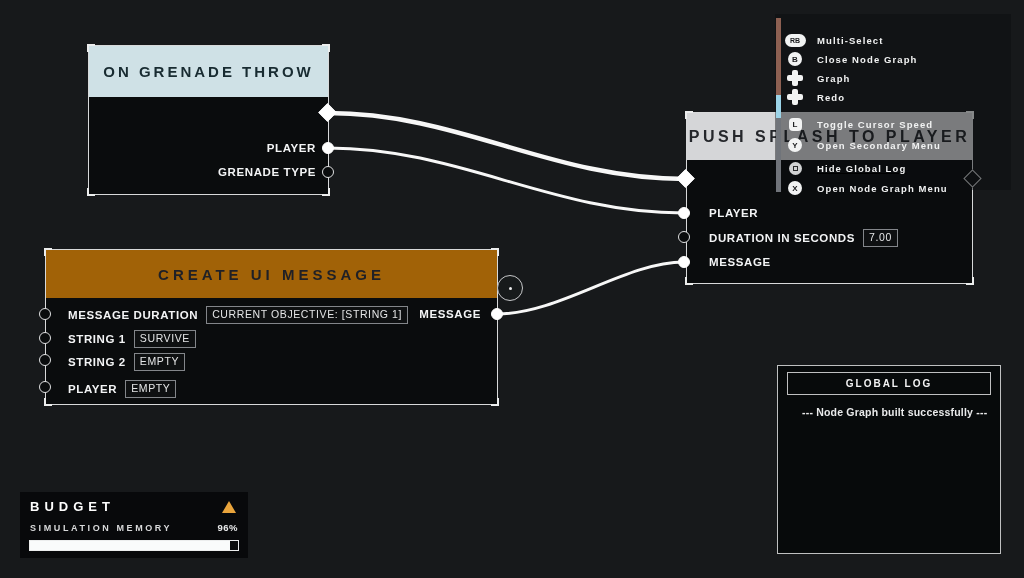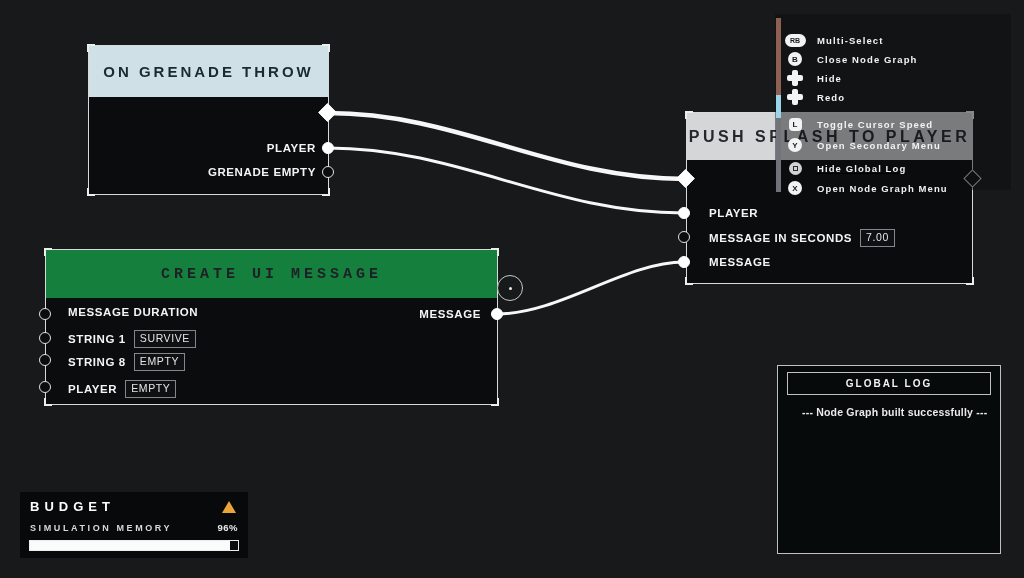--- a/index.html
+++ b/index.html
@@ -99,58 +99,59 @@
     <path d="M497,314 C560,314 625,262 684,262" stroke="#f7f7f7" stroke-width="3" fill="none" stroke-linecap="round"></path>
   </svg>
 
   <div class="node" style="left:88px; top:45px; width:241px; height:150px;">
     <span class="tick nw"></span>
     <span class="tick ne"></span>
     <span class="tick sw"></span>
     <span class="tick se"></span>
     <div class="node-header" style="height:52px; background:#cfe1e6; color:#182b31; font-size:15px; letter-spacing:3px; border-bottom:1px solid #0a0c0d;">ON GRENADE THROW</div>
     <div class="port-label" style="right:12px; top:96px;">PLAYER</div>
-    <div class="port-label" style="right:12px; top:120px;">GRENADE EMPTY</div>
+    <div class="port-label" style="right:12px; top:120px;">GRENADE TYPE</div>
   </div>
 
   <div class="node" style="left:45px; top:249px; width:453px; height:156px;">
     <span class="tick nw"></span>
     <span class="tick ne"></span>
     <span class="tick sw"></span>
     <span class="tick se"></span>
-    <div class="node-header" style="height:49px; background:#15803d; color:#1f2026; font-size:15px; letter-spacing:4px; border-bottom:1px solid #0a0c0d;font-family:Liberation Mono, monospace;">CREATE UI MESSAGE</div>
+    <div class="node-header" style="height:49px; background:#a16207; color:#1f2026; font-size:15px; letter-spacing:4px; border-bottom:1px solid #0a0c0d;">CREATE UI MESSAGE</div>
     <div class="row" style="left:22px; top:56px;">
       <span class="lbl">MESSAGE DURATION</span>
+      <span class="valbox">CURRENT OBJECTIVE: [STRING 1]</span>
     </div>
     <div class="row" style="left:22px; top:80px;">
       <span class="lbl">STRING 1</span>
       <span class="valbox">SURVIVE</span>
     </div>
     <div class="row" style="left:22px; top:103px;">
-      <span class="lbl">STRING 8</span>
+      <span class="lbl">STRING 2</span>
       <span class="valbox">EMPTY</span>
     </div>
     <div class="row" style="left:22px; top:130px;">
       <span class="lbl">PLAYER</span>
       <span class="valbox">EMPTY</span>
     </div>
     <div class="port-label" style="right:16px; top:58px;">MESSAGE</div>
   </div>
 
   <div class="node" style="left:686px; top:112px; width:287px; height:172px;">
     <span class="tick nw"></span>
     <span class="tick ne"></span>
     <span class="tick sw"></span>
     <span class="tick se"></span>
     <div class="node-header" style="height:48px; background:#d5d6d8; color:#25272b; font-size:16px; letter-spacing:3.5px; border-bottom:1px solid #0a0c0d;">PUSH SPLASH TO PLAYER</div>
     <div class="row" style="left:22px; top:94px;">
       <span class="lbl">PLAYER</span>
     </div>
     <div class="row" style="left:22px; top:116px;">
-      <span class="lbl">MESSAGE IN SECONDS</span>
+      <span class="lbl">DURATION IN SECONDS</span>
       <span class="valbox">7.00</span>
     </div>
     <div class="row" style="left:22px; top:143px;">
       <span class="lbl">MESSAGE</span>
     </div>
   </div>
 
   <div class="port pdiamond pd-filled" style="left:321px; top:106px;"></div>
   <div class="port pcircle pc-filled" style="left:322px; top:142px;"></div>
   <div class="port pcircle pc-open" style="left:322px; top:166px;"></div>
@@ -177,21 +178,21 @@
     <div class="legend-row" style="top:25px;">
       <span class="legend-ico">
           <span class="btn-circle">B</span>
         </span>
       <span class="legend-lbl">Close Node Graph</span>
     </div>
     <div class="legend-row" style="top:44px;">
       <span class="legend-ico">
           <span class="dpad"></span>
         </span>
-      <span class="legend-lbl">Hide</span>
+      <span class="legend-lbl">Graph</span>
     </div>
     <div class="legend-row" style="top:63px;justify-content:center;">
       <span class="legend-ico">
           <span class="dpad"></span>
         </span>
       <span class="legend-lbl">Redo</span>
     </div>
     <div class="legend-row" style="top:90px;">
       <span class="legend-ico">
           <span class="stick">L</span>

